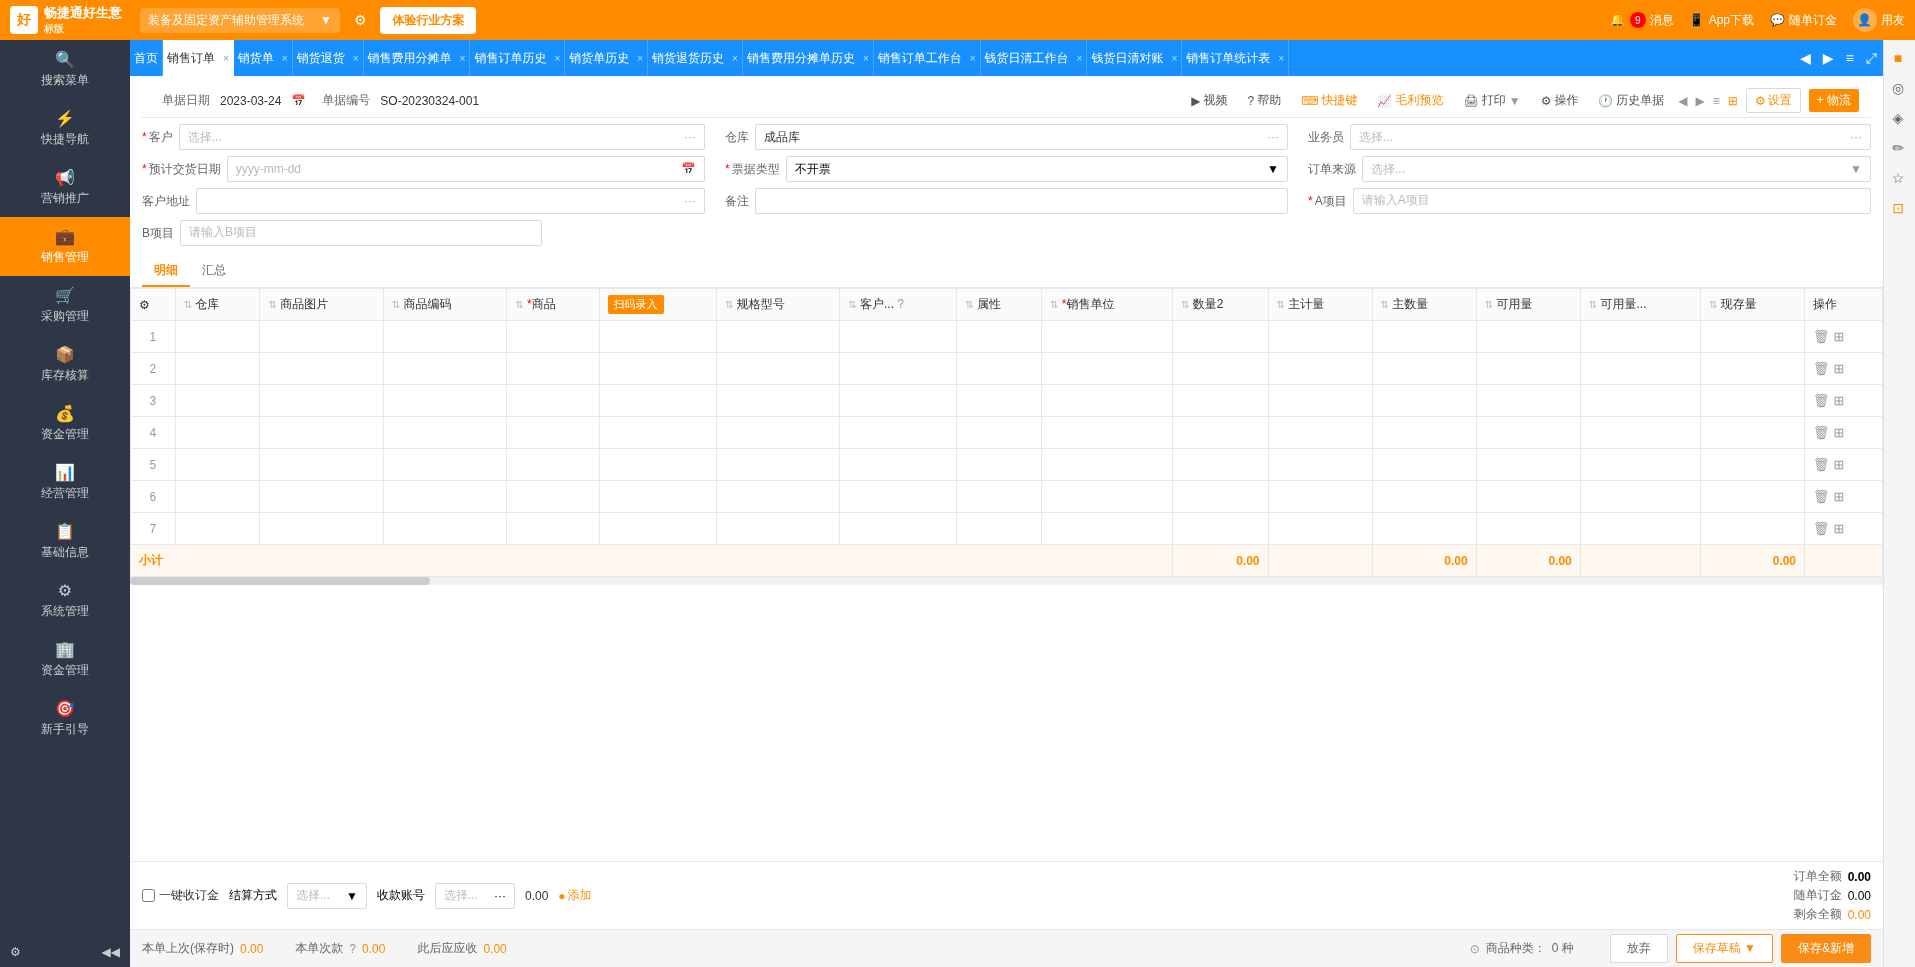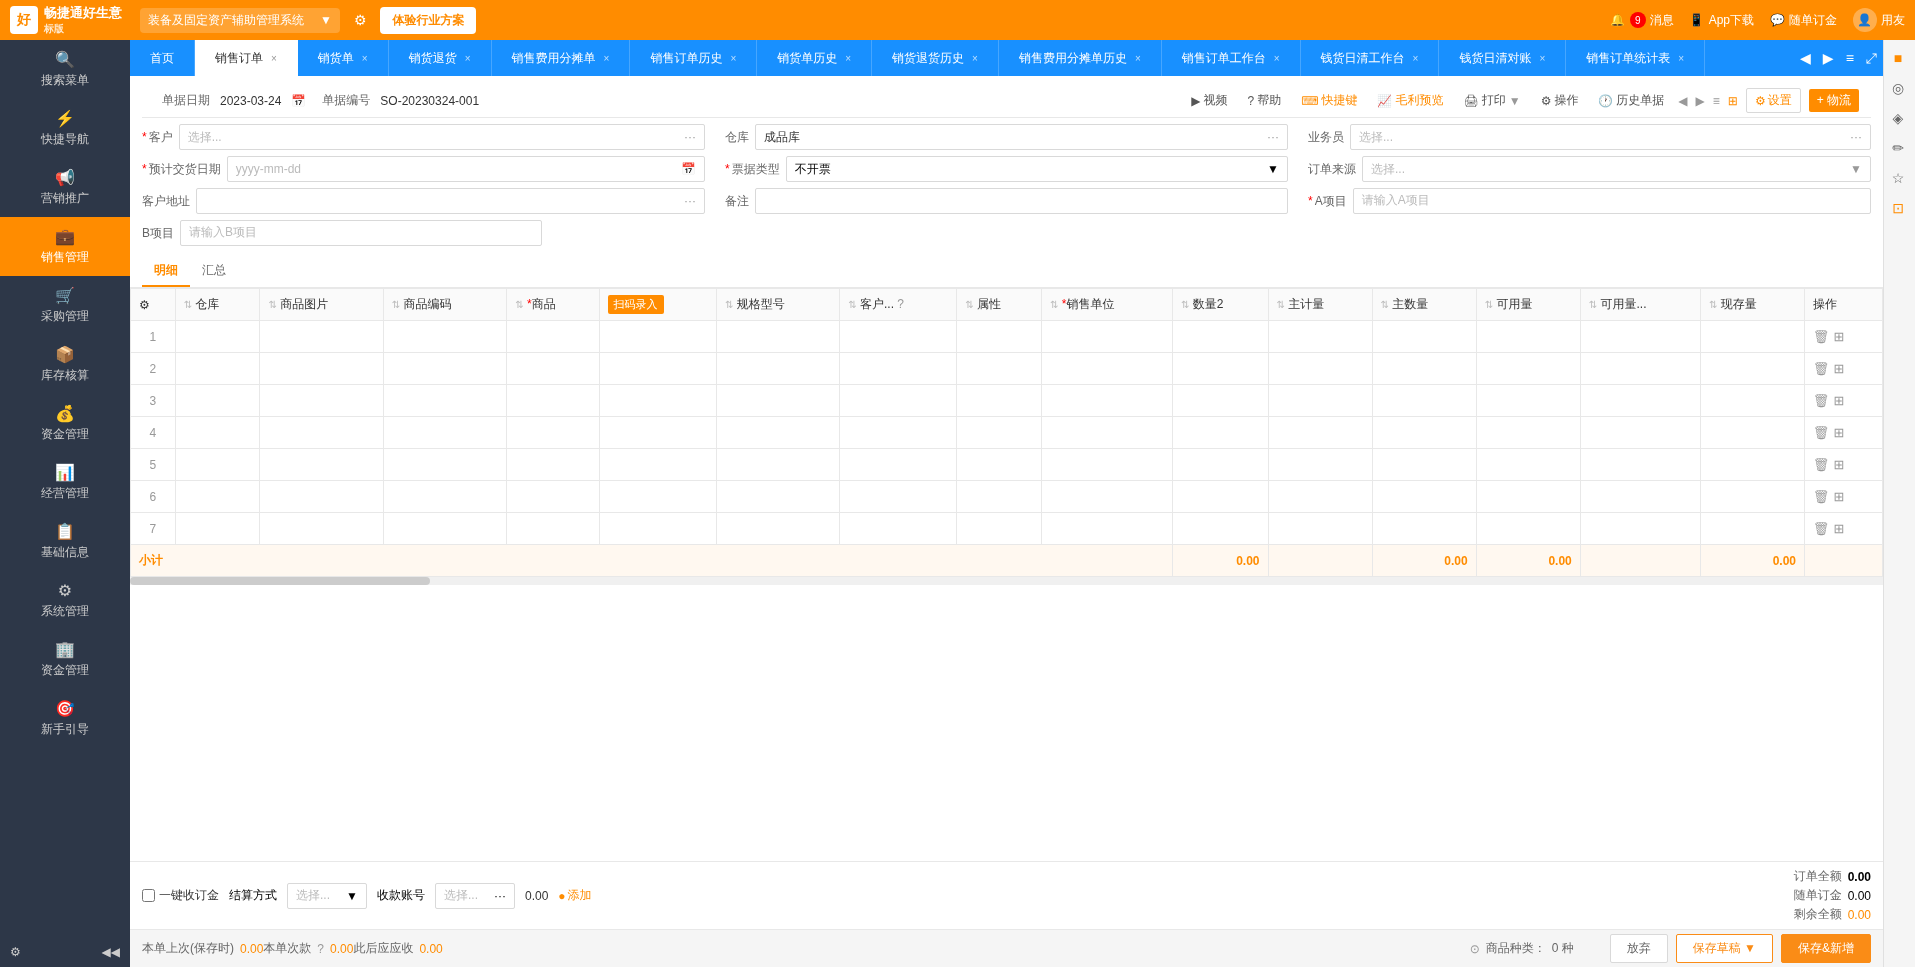--- a/index.html
+++ b/index.html
@@ -22,21 +22,21 @@
 
     
     .sidebar { width: 130px; background: #2d3748; display: flex; flex-direction: column; color: white; }
     .sidebar-item { display: flex; flex-direction: column; align-items: center; padding: 10px 5px; cursor: pointer; gap: 3px; font-size: 11px; color: #ccc; }
     .sidebar-item.active { background: #ff8c00; color: white; }
     .sidebar-icon { font-size: 16px; }
     .sidebar-bottom { margin-top: auto; display: flex; flex-direction: column; }
 
     
     .tab-bar { background: #1890ff; display: flex; align-items: center; height: 36px; overflow: hidden; }
-    .tab-item { display: flex; align-items: center; gap: 4px; padding: 0 20px; height: 36px; color: white; cursor: pointer; white-space: nowrap; font-size: 12px; border-right: 1px solid rgba(255,255,255,0.2); }
+    .tab-item { display: flex; align-items: center; gap: 4px; padding: 0 4px; height: 36px; color: white; cursor: pointer; white-space: nowrap; font-size: 12px; border-right: 1px solid rgba(255,255,255,0.2); }
     .tab-item.active { background: white; color: #333; }
     .tab-item .close-x { font-size: 10px; color: rgba(255,255,255,0.7); margin-left: 4px; }
     .tab-item.active .close-x { color: #999; }
     .tab-arrows { display: flex; align-items: center; margin-left: auto; }
     .tab-arrow-btn { color: white; padding: 0 6px; cursor: pointer; font-size: 14px; height: 36px; display: flex; align-items: center; }
     .form-field { display: flex; align-items: center; gap: 6px; }
     .form-label { color: #666; white-space: nowrap; }
     .form-label.required::before { content: '*'; color: red; margin-right: 2px; }
     .form-input { border: 1px solid #d9d9d9; border-radius: 2px; padding: 3px 8px; height: 26px; min-width: 120px; color: #333; }
     .form-input.placeholder { color: #bbb; }
@@ -678,21 +678,21 @@
           </div>
           <div style="display:flex;gap:6px;align-items:center;">
             <span style="color:#666;">剩余全额</span>
             <span style="color:#ff8c00;">0.00</span>
           </div>
         </div>
       </div>
     </div>
 
     <div class="status-bar">
-      <div style="display:flex;align-items:flex-start;gap:0;flex:1;">
+      <div style="display:flex;align-items:flex-start;gap:32px;flex:1;">
         <div class="bottom-info">
           <span>本单上次(保存时)</span>
           <span class="highlight">0.00</span>
         </div>
         <div class="bottom-info">
           <span>本单次款</span>
           <span style="color:#999;cursor:pointer;">?</span>
           <span class="highlight">0.00</span>
         </div>
         <div class="bottom-info">

